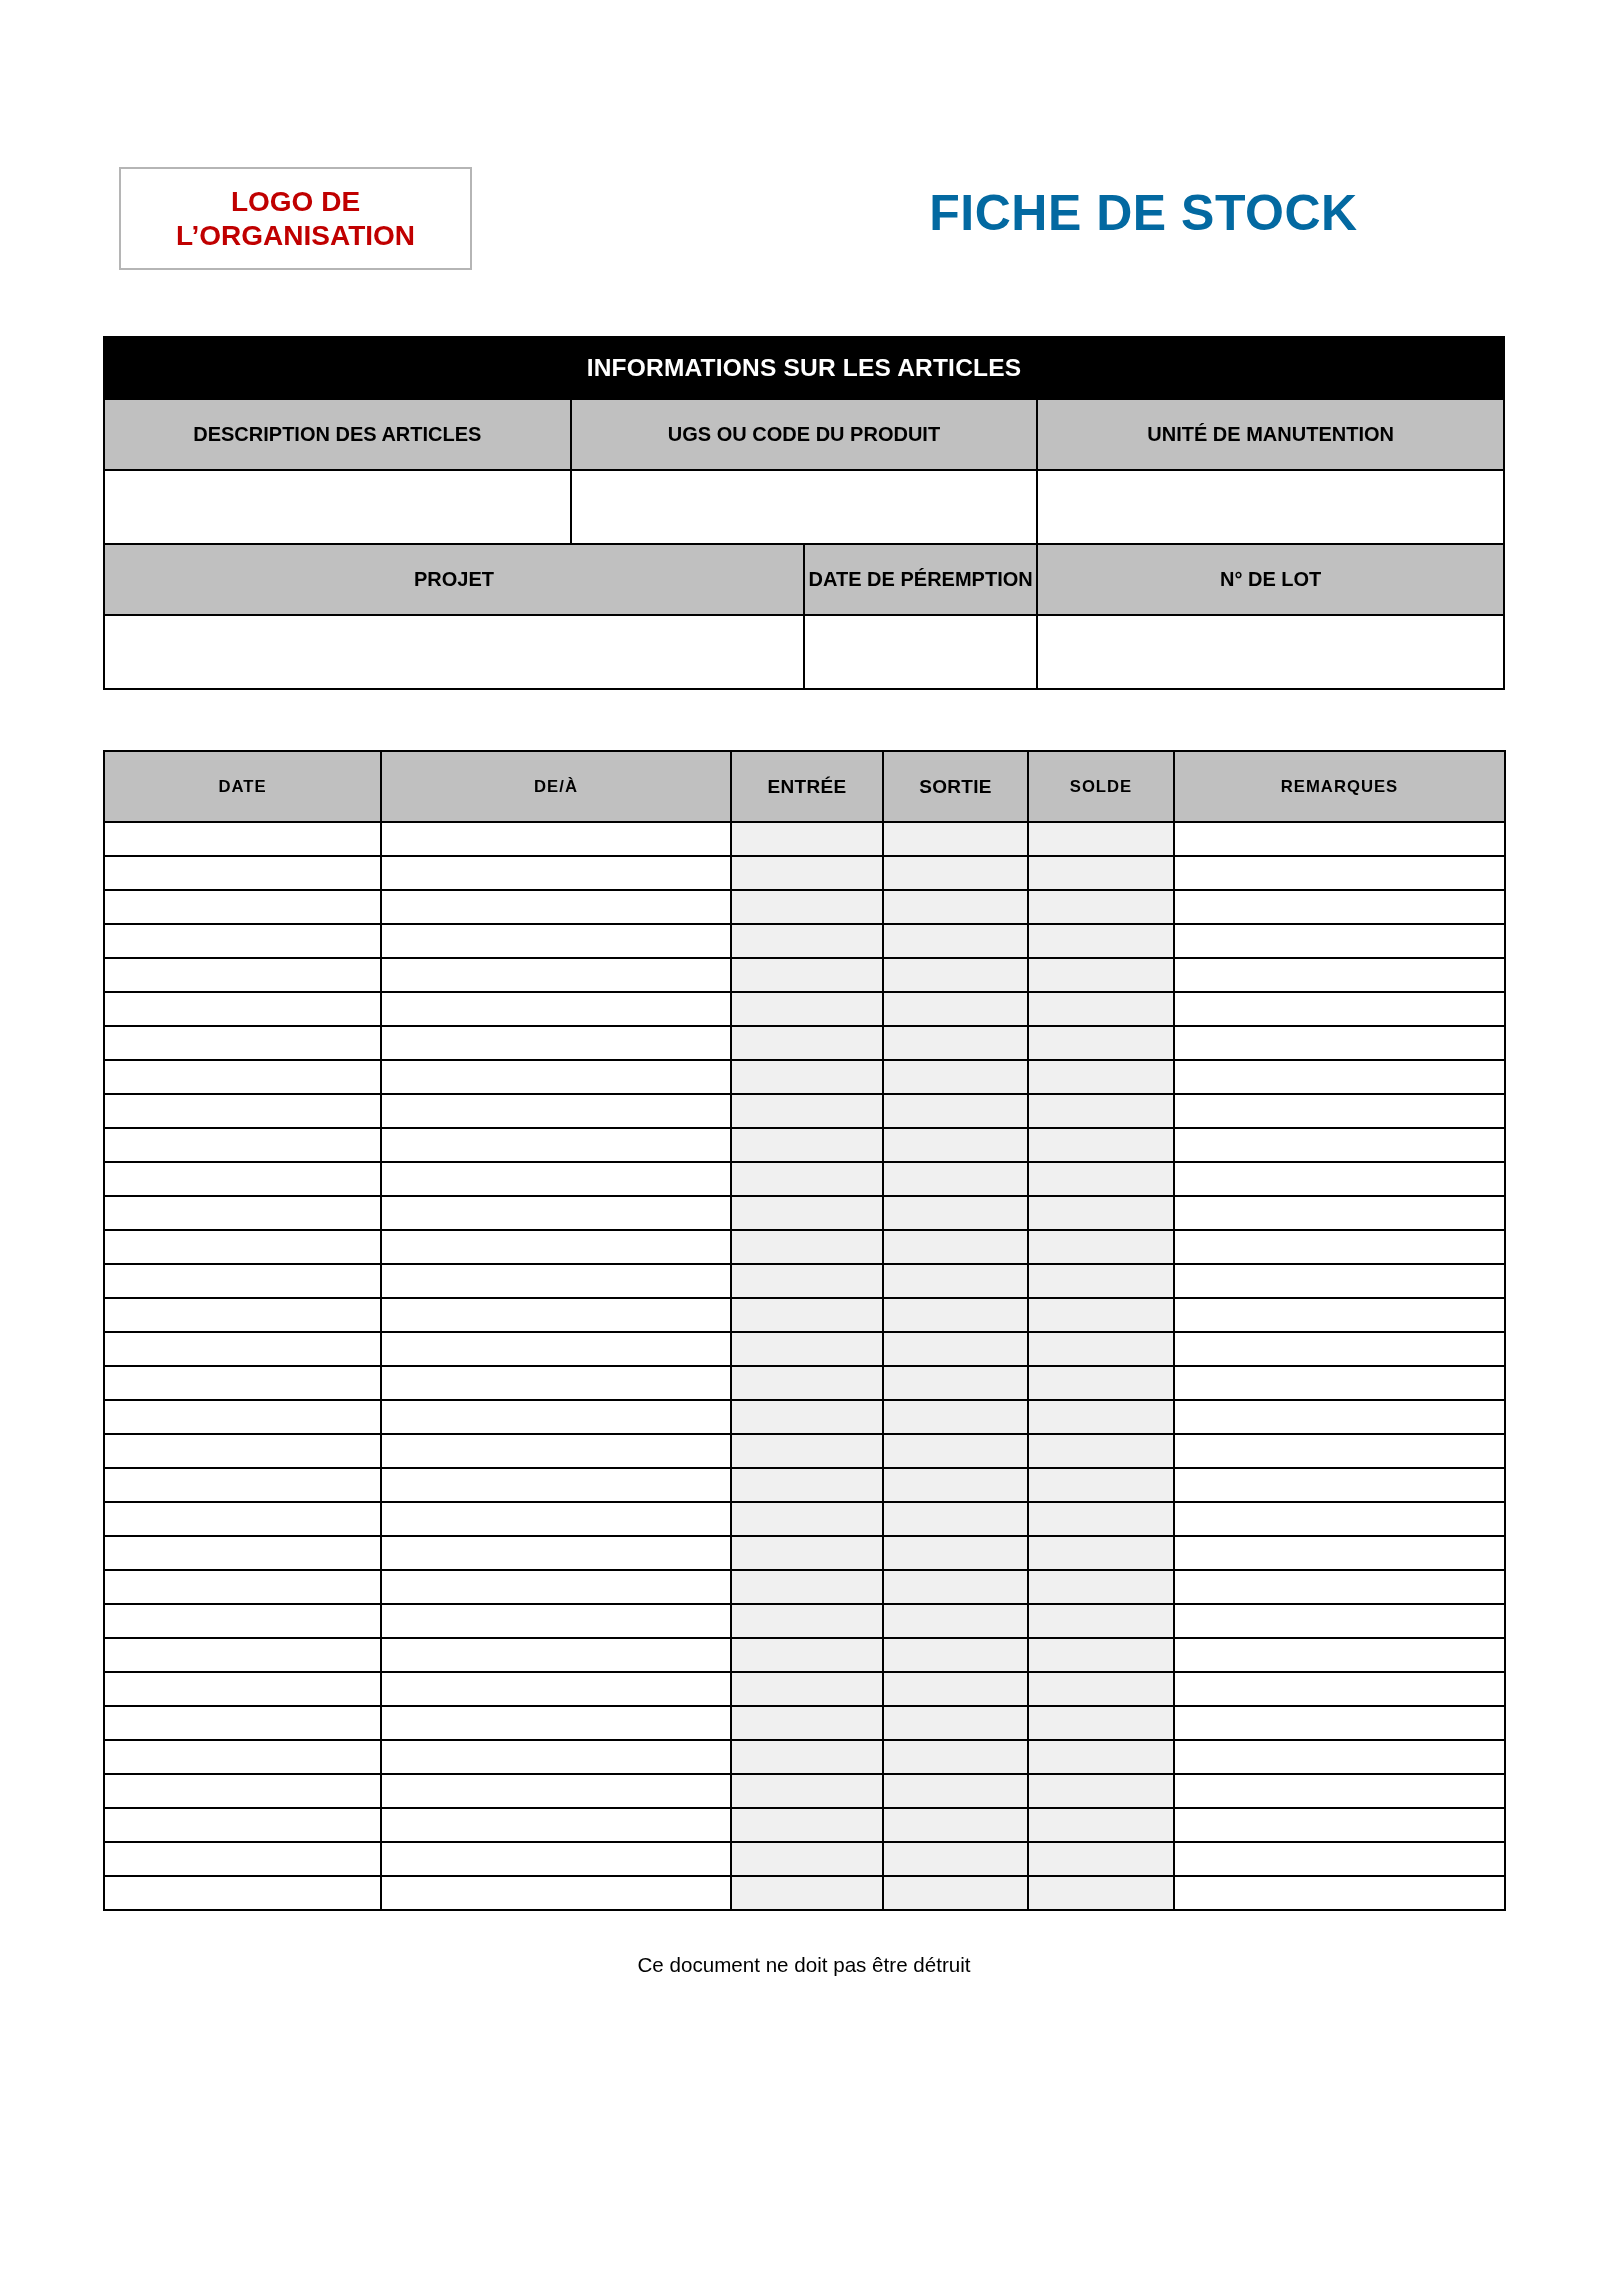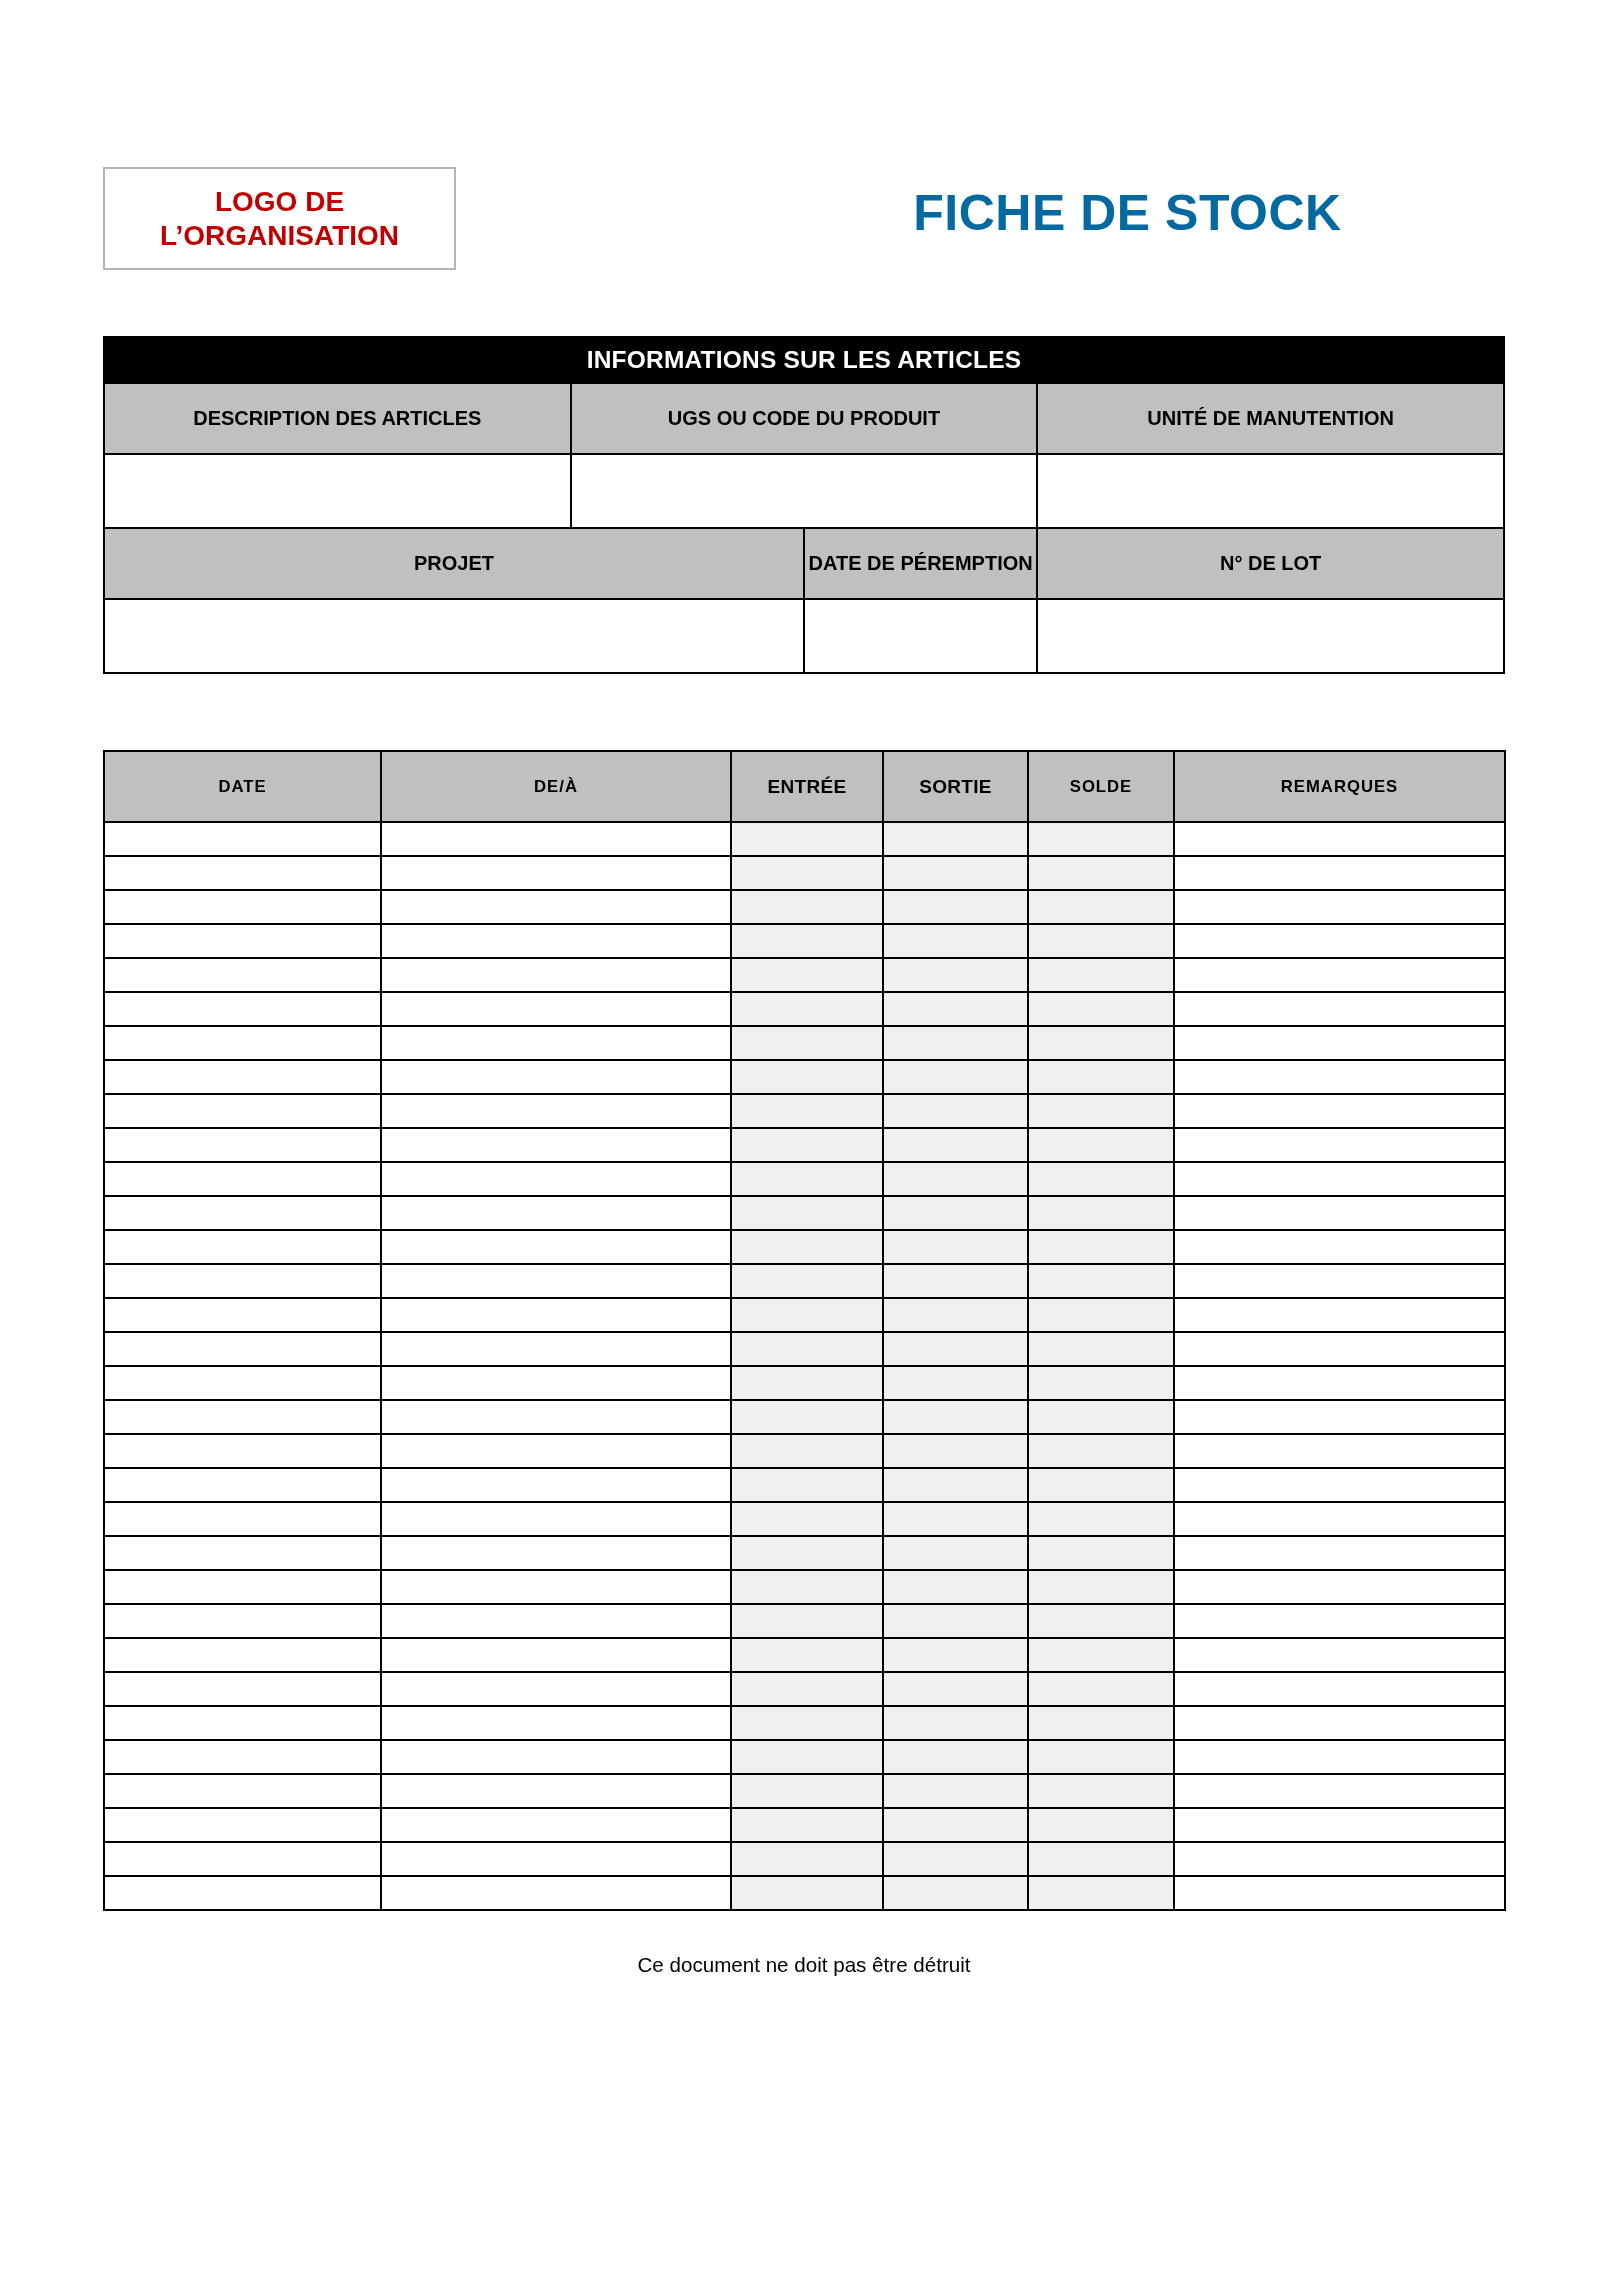--- a/index.html
+++ b/index.html
@@ -13,21 +13,21 @@
     position: relative;
     width: 1621px;
     height: 2293px;
     background: #ffffff;
     overflow: hidden;
   }
 
   
   .header-zone {
     position: absolute;
-    left: 0; top: 0;
+    left: 16px; top: 0;
     width: 1386px;
     height: 323px;
   }
   .logo-box {
     position: absolute;
     left: 103px;
     top: 167px;
     width: 353px;
     height: 103px;
     border: 2px solid #b5b5b5;
@@ -71,21 +71,21 @@
     border: 2.9px solid #000000;
     padding: 0;
     text-align: center;
     vertical-align: middle;
   }
   .band-black {
     background: #000000;
     color: #ffffff;
     font-size: 24.5px;
     font-weight: bold;
-    height: 46px;
+    height: 62px;
     letter-spacing: 0.2px;
   }
   .band-gray {
     background: #c0c0c0;
     color: #000000;
     font-size: 20px;
     font-weight: bold;
     height: 71px;
     line-height: 1.18;
     padding: 0 5.9px;

